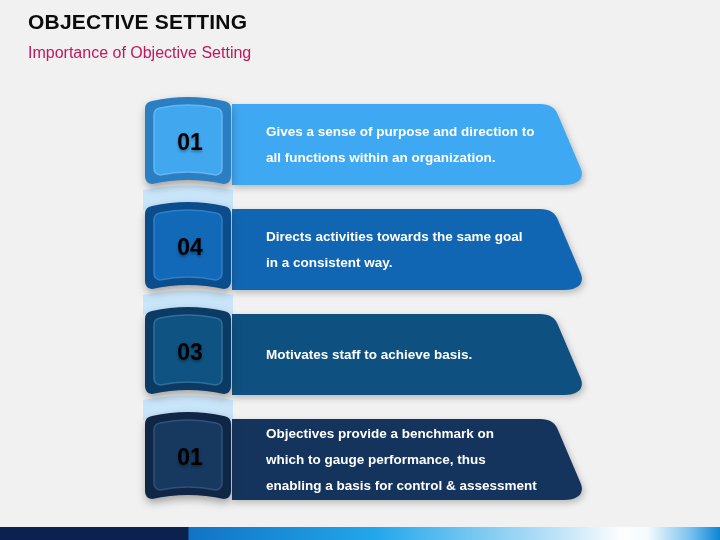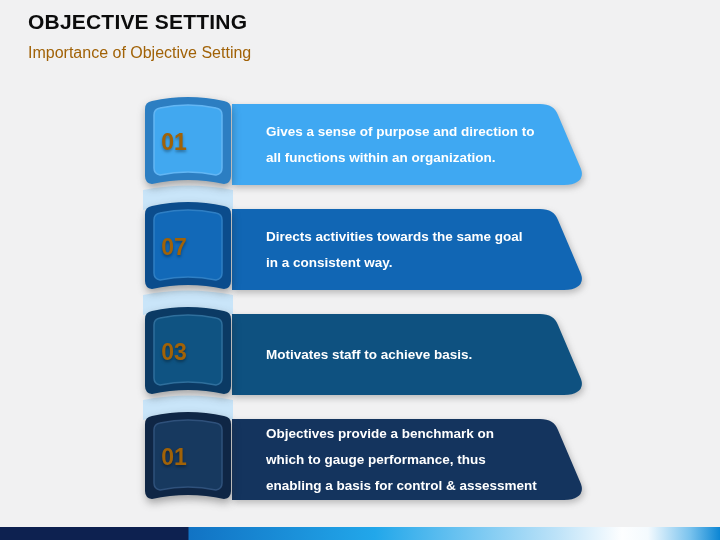--- a/index.html
+++ b/index.html
@@ -11,41 +11,41 @@
   .slide{
     position:relative;width:720px;height:540px;overflow:hidden;
     background:#F1F1F2;
   }
   .slide-title{
     position:absolute;left:28px;top:10px;margin:0;
     font-size:21px;font-weight:700;color:#0C0C0C;letter-spacing:.2px;
   }
   .slide-subtitle{
     position:absolute;left:28px;top:44px;margin:0;
-    font-size:16px;font-weight:400;color:#a16207;
+    font-size:16px;font-weight:400;color:#be185d;
   }
   .layer{position:absolute;left:0;top:0;}
   .ribbon-svg{
     position:absolute;left:232px;width:354px;height:81px;
     filter:drop-shadow(2px 3px 3px rgba(60,60,60,.30));
     z-index:2;
   }
   .connector-svg{
     position:absolute;left:143px;width:90px;height:27px;
     z-index:1;
   }
   .badge-svg{
     position:absolute;left:143px;width:90px;height:97px;
     filter:drop-shadow(1px 4px 4px rgba(40,40,40,.40));
     z-index:3;
   }
   .badge-num{
-    position:absolute;left:129px;width:90px;height:97px;
+    position:absolute;left:145px;width:90px;height:97px;
     display:flex;align-items:center;justify-content:center;
-    color:#a16207;font-size:23px;font-weight:700;
+    color:#000000;font-size:23px;font-weight:700;
     text-shadow:0 2px 3px rgba(0,0,0,.35);
     z-index:4;
   }
   .ribbon-text{
     position:absolute;left:266px;width:282px;height:81px;
     display:flex;align-items:center;
     color:#fff;font-size:13.5px;font-weight:700;line-height:26px;
     white-space:pre-line;z-index:5;
   }
   
@@ -97,21 +97,21 @@
     <svg class="connector-svg" viewBox="0 0 90 27" preserveAspectRatio="none">
       <path d="M0,7 Q45,-2 90,7 L90,27 Q45,15 0,27 Z" fill="#C9E5F9"></path>
     </svg>
     <svg class="ribbon-svg" viewBox="0 0 354 81" preserveAspectRatio="none">
       <path d="M0,0 H308 Q322,0 326,11 L349,65 Q352,74 345,78 Q341,81 332,81 H0 Z" fill="#1166B4"></path>
     </svg>
     <svg class="badge-svg" viewBox="0 0 90 97" preserveAspectRatio="none">
       <path d="M2,15 Q2,8 9,7 Q45,-1 81,7 Q88,8 88,15 L88,82 Q88,89 81,90 Q45,82 9,90 Q2,89 2,82 Z" fill="#0B4C8C"></path>
       <path d="M11,21 Q11,15 17,14 Q45,8 73,14 Q79,15 79,21 L79,74 Q79,80 73,81 Q45,75 17,81 Q11,80 11,74 Z" stroke-width="1.5" fill="#1269B8" stroke="#2F7FC4"></path>
     </svg>
-    <div class="badge-num">07</div>
+    <div class="badge-num">04</div>
     <div class="ribbon-text">Directs activities towards the same goal
 in a consistent way.</div>
   </div>
 
   <div class="layer r2">
     <svg class="connector-svg" viewBox="0 0 90 27" preserveAspectRatio="none">
       <path d="M0,7 Q45,-2 90,7 L90,27 Q45,15 0,27 Z" fill="#C9E5F9"></path>
     </svg>
     <svg class="ribbon-svg" viewBox="0 0 354 81" preserveAspectRatio="none">
       <path d="M0,0 H308 Q322,0 326,11 L349,65 Q352,74 345,78 Q341,81 332,81 H0 Z" fill="#0E5180"></path>

